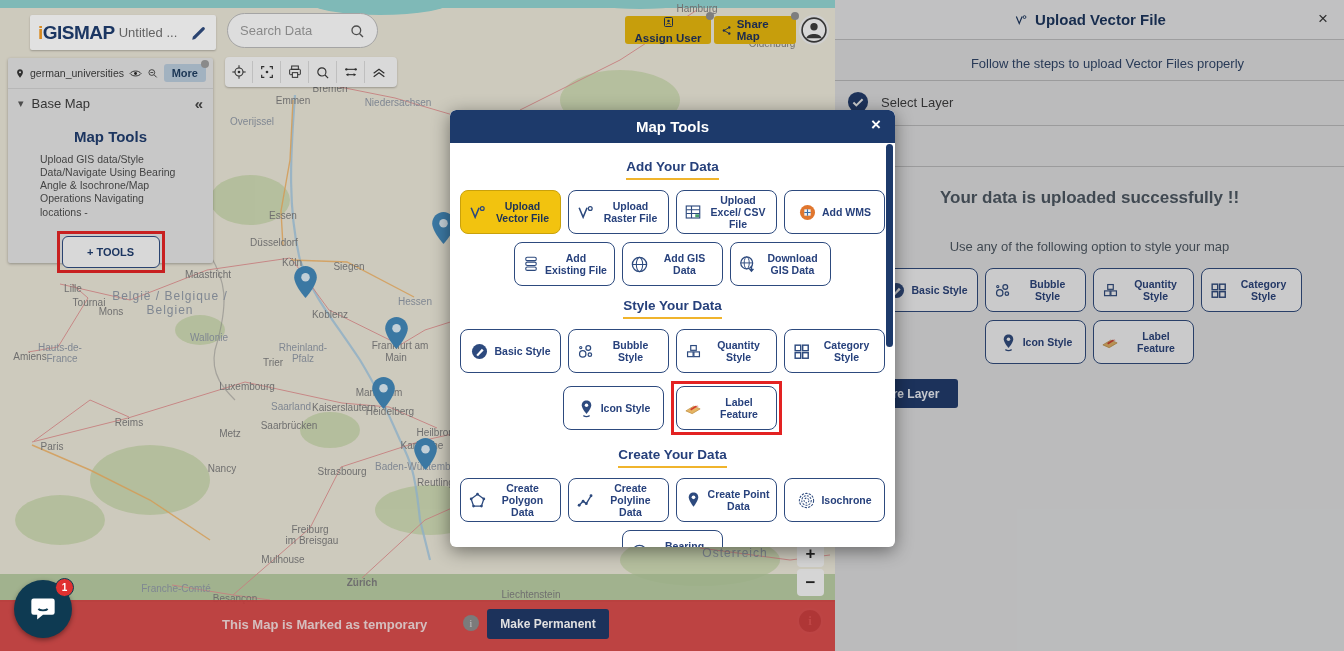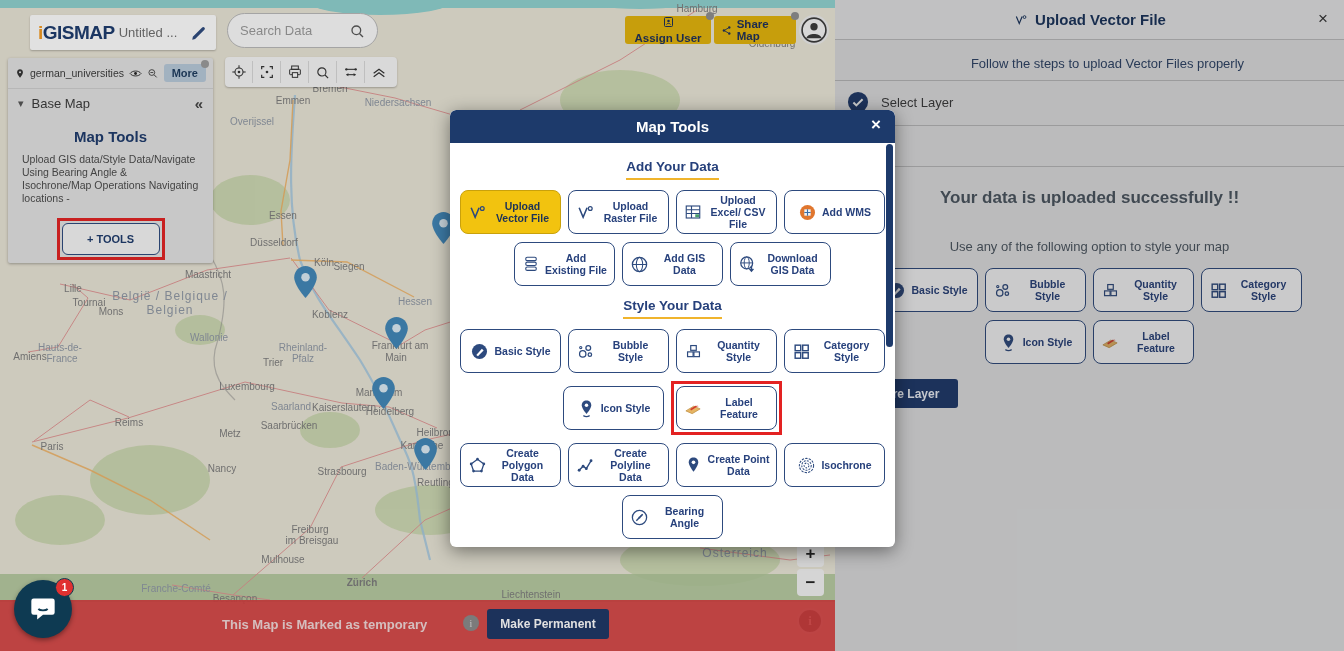--- a/index.html
+++ b/index.html
@@ -28,21 +28,21 @@
   .layer-row { display:flex; align-items:center; gap:5px; padding:5px 7px; height:30px; }
   .layer-name { font-size:10.5px; color:#3a3a3a; flex:1; }
   .chip-more { position:relative; background:#b7c9da; color:#1c3b5e; font-size:11px; font-weight:bold;
     padding:3px 8px; border-radius:3px; }
   .chip-dot { position:absolute; right:-3px; top:-4px; width:8px; height:8px; border-radius:50%; background:#9b9b9b; }
   .basemap-row { display:flex; align-items:center; padding:6px 10px; gap:8px; border-top:1px solid #cfcfcf; }
   .basemap-label { font-size:13px; color:#3a3a3a; flex:1; }
   .caret { font-size:11px; color:#555; }
   .collapse { font-size:15px; color:#444; font-weight:bold; }
   .mt-head { text-align:center; font-size:15px; font-weight:bold; color:#1d3a6b; margin:10px 0 8px; }
-  .mt-desc { font-size:10.5px; color:#4a4a4a; line-height:1.25; padding:0 14px; }
+  .mt-desc { font-size:10.5px; color:#4a4a4a; line-height:1.25; padding:0 32px; }
   .hl-tools { margin:12px auto 0; width:108px; border:3px solid #e32222; padding:2px; }
   .btn-tools { width:100%; height:32px; background:#f5f5f5; border:1.5px solid #2d4a7e; border-radius:6px;
     color:#1d3a6b; font-weight:bold; font-size:11px; display:flex; align-items:center; justify-content:center; }
 
   
   .search-pill { position:absolute; left:227px; top:13px; width:151px; height:35px; background:#fbfbfb;
     border:1px solid #b9b9b9; border-radius:18px; display:flex; align-items:center; padding:0 12px; gap:8px; }
   .search-ph { color:#9a9a9a; font-size:13px; flex:1; }
   .map-toolbar { position:absolute; left:225px; top:57px; width:172px; height:30px; background:#f6f6f6;
     border-radius:4px; display:flex; align-items:center; box-shadow:0 1px 2px rgba(0,0,0,.25); }
@@ -166,21 +166,21 @@
     </svg>
     <div id="mapLabels">
         <span class="mlabel" style="left: 697px; top: 3px;">Hamburg</span>
         <span class="mlabel" style="left: 330px; top: 83px;">Bremen</span>
         <span class="mlabel" style="left: 293px; top: 95px;">Emmen</span>
         <span class="mlabel l2" style="left: 252px; top: 116px;">Overijssel</span>
         <span class="mlabel l2" style="left: 398px; top: 97px;">Niedersachsen</span>
         <span class="mlabel" style="left: 772px; top: 38px;">Oldenburg</span>
         <span class="mlabel" style="left: 283px; top: 210px;">Essen</span>
         <span class="mlabel" style="left: 274px; top: 237px;">Düsseldorf</span>
-        <span class="mlabel" style="left: 292px; top: 257px; margin-left: 32px;">Köln</span>
+        <span class="mlabel" style="left: 292px; top: 257px;">Köln</span>
         <span class="mlabel" style="left: 349px; top: 261px;">Siegen</span>
         <span class="mlabel" style="left: 330px; top: 309px;">Koblenz</span>
         <span class="mlabel l2" style="left: 415px; top: 296px;">Hessen</span>
         <span class="mlabel" style="left: 400px; top: 340px;">Frankfurt am</span>
         <span class="mlabel" style="left: 396px; top: 352px;">Main</span>
         <span class="mlabel l2" style="left: 303px; top: 342px;">Rheinland-</span>
         <span class="mlabel l2" style="left: 303px; top: 353px;">Pfalz</span>
         <span class="mlabel" style="left: 273px; top: 357px;">Trier</span>
         <span class="mlabel" style="left: 344px; top: 402px;">Kaiserslautern</span>
         <span class="mlabel l2" style="left: 291px; top: 401px;">Saarland</span>
@@ -622,20 +622,21 @@
                 <svg width="20" height="19" viewBox="0 0 24 24">
                   <path d="M3 15 L13 9 L21 12.5 L11 18.5 Z" fill="#e6b563" stroke="#c3954a" stroke-width="1"></path>
                   <line x1="9" y1="13.5" x2="16.5" y2="9" stroke="#d23b2e" stroke-width="2.2"></line>
                   <path d="M17.5 8.2 l1.5 1 -1.8.4z" fill="#d23b2e"></path>
                 </svg>
               </span>
               <span class="tlabel">Label Feature</span>
             </div>
           </div>
         </div>
+        <div class="sec-head"><span>Create Your Data</span></div>
         <div class="trow">
           <div class="tbtn">
             <span class="ticon">
               <svg width="19" height="19" viewBox="0 0 24 24">
                 <polygon points="12,4 20,10 17,19 7,19 4,10" stroke="#2d4a7e" stroke-width="1.6" fill="none"></polygon>
                 <g fill="#2d4a7e">
                   <circle cx="12" cy="4" r="1.7"></circle>
                   <circle cx="20" cy="10" r="1.7"></circle>
                   <circle cx="17" cy="19" r="1.7"></circle>
                   <circle cx="7" cy="19" r="1.7"></circle>

